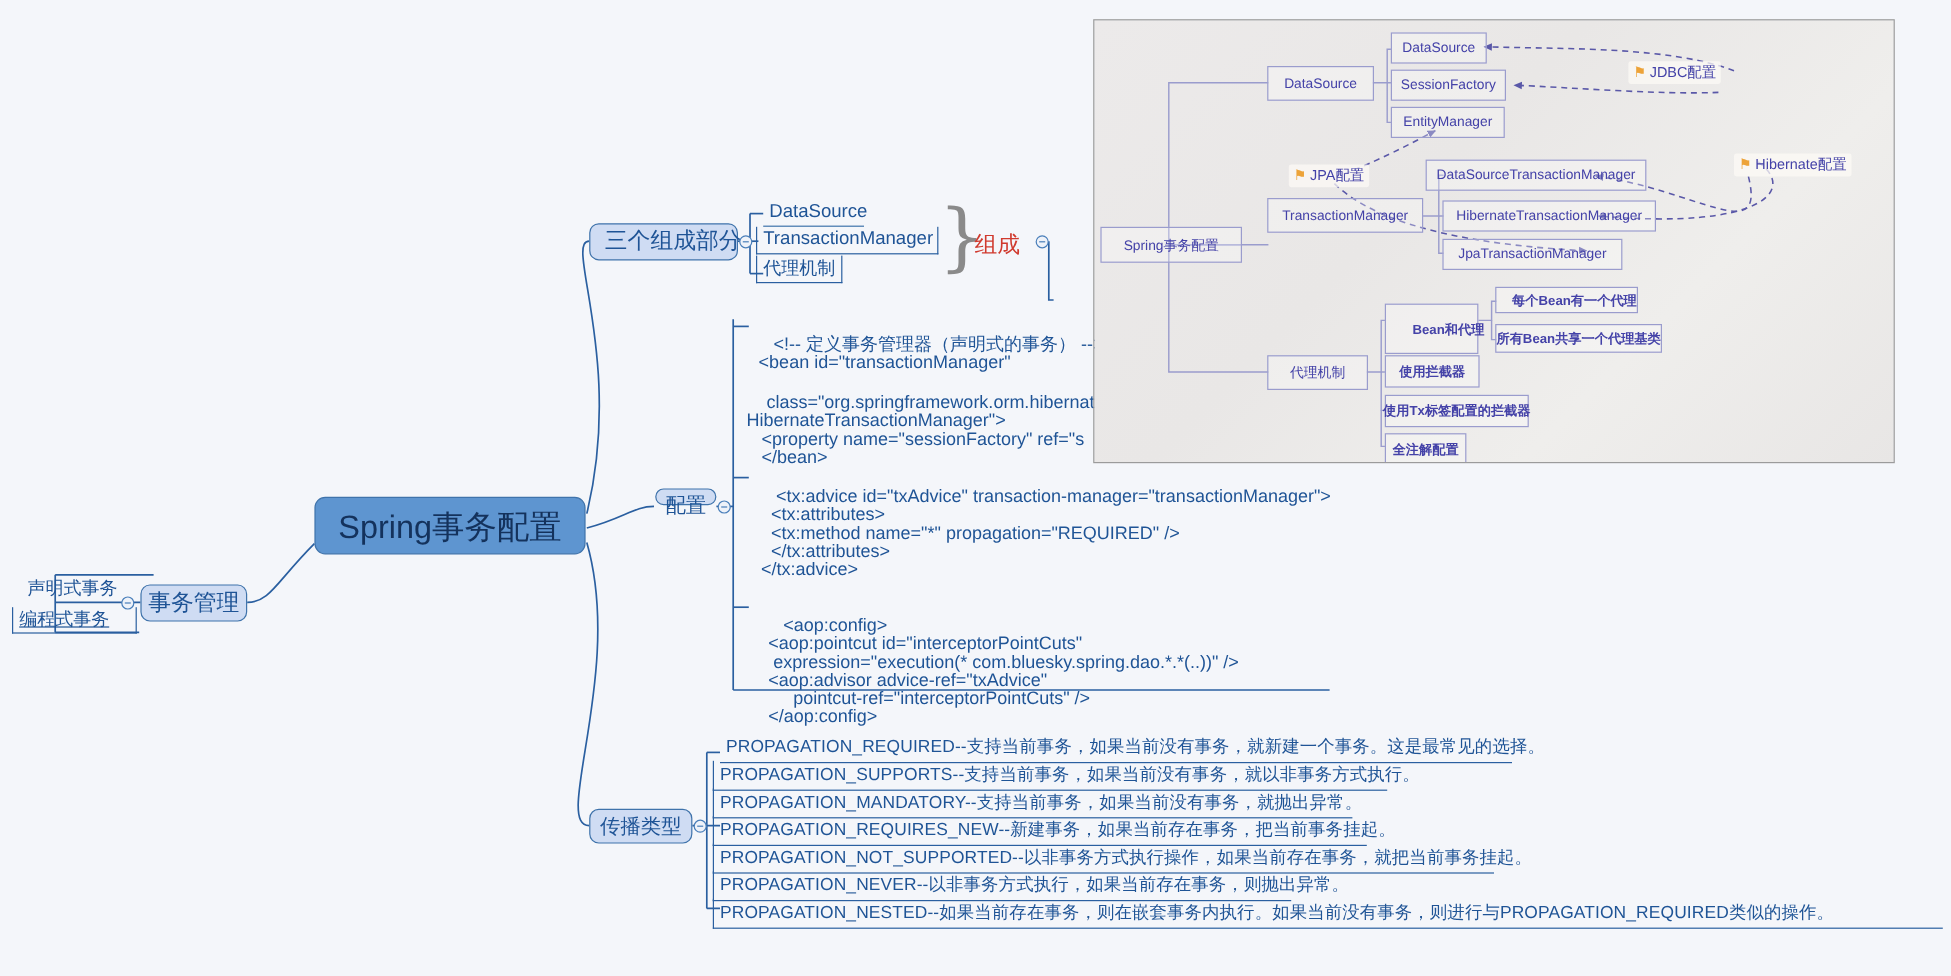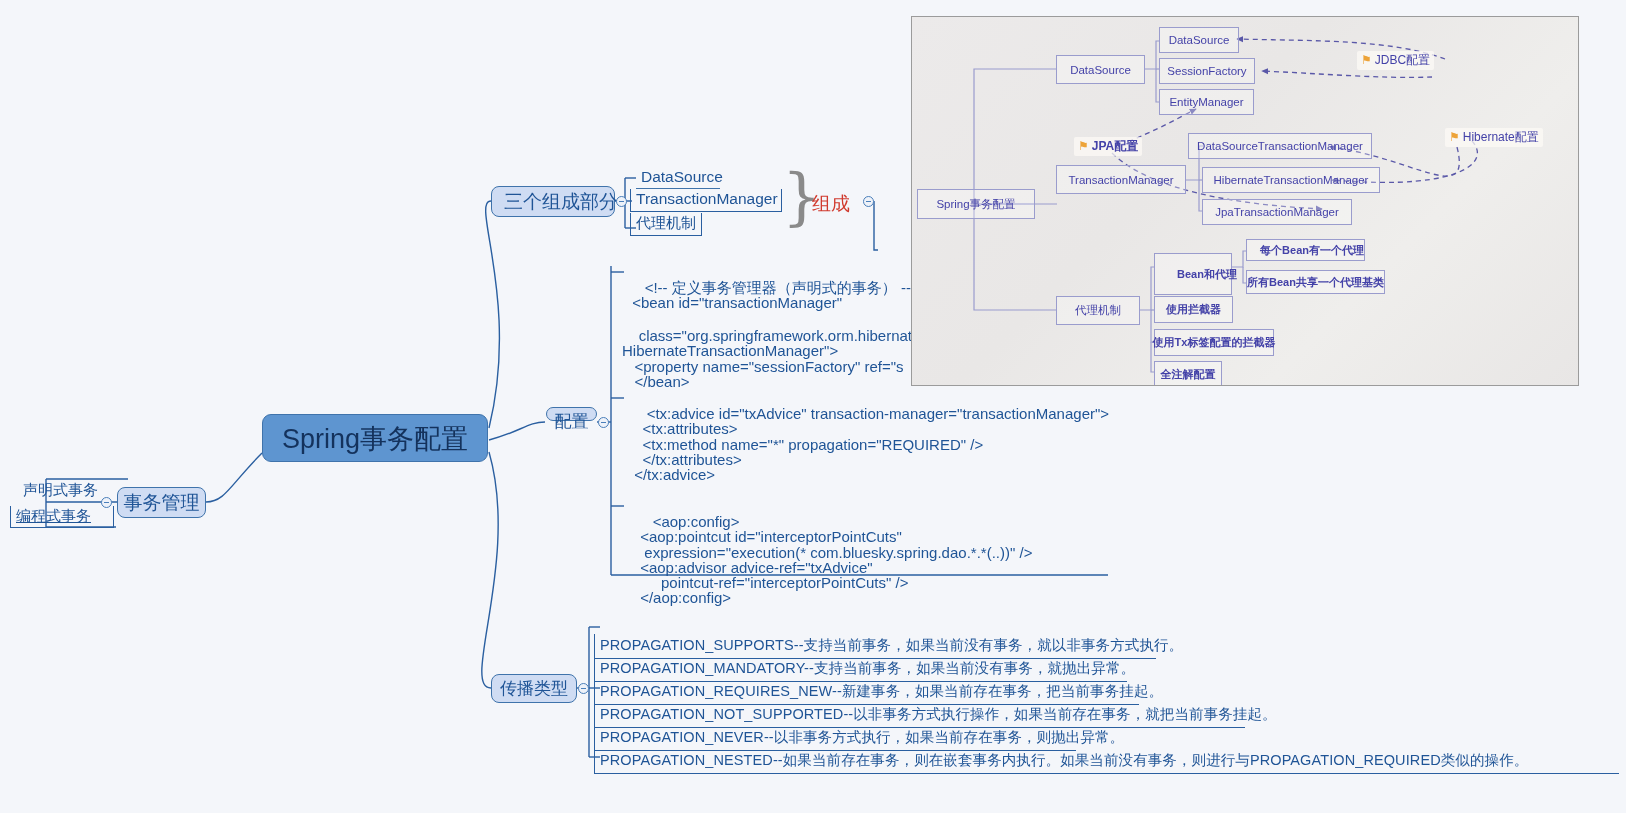--- a/index.html
+++ b/index.html
@@ -199,20 +199,23 @@
  &lt;aop:advisor advice-ref="txAdvice"
       pointcut-ref="interceptorPointCuts" /&gt;
  &lt;/aop:config&gt;</span>
   </div>
 
   <div class="node pill sm" style="left:491px;top:674px;width:86px;height:29px;line-height:27px;">
     <span>传播类型</span>
   </div>
   <div class="toggle" style="left:578px;top:683px;"></div>
 
+  <div class="node prow" style="left:600px;top:611px;width:660px;border-left:none;">
+    <span>PROPAGATION_REQUIRED--支持当前事务，如果当前没有事务，就新建一个事务。这是最常见的选择。</span>
+  </div>
   <div class="node prow" style="left:594px;top:634px;width:562px;border-left:1.2px solid #2a5fa0;">
     <span>PROPAGATION_SUPPORTS--支持当前事务，如果当前没有事务，就以非事务方式执行。</span>
   </div>
   <div class="node prow" style="left:594px;top:657px;width:533px;border-left:1.2px solid #2a5fa0;">
     <span>PROPAGATION_MANDATORY--支持当前事务，如果当前没有事务，就抛出异常。</span>
   </div>
   <div class="node prow" style="left:594px;top:680px;width:545px;border-left:1.2px solid #2a5fa0;">
     <span>PROPAGATION_REQUIRES_NEW--新建事务，如果当前存在事务，把当前事务挂起。</span>
   </div>
   <div class="node prow" style="left:594px;top:703px;width:651px;border-left:1.2px solid #2a5fa0;">
@@ -319,18 +322,18 @@
     <div class="pbox b" style="left:334px;top:253px;width:139px;height:24px;">
       <span>所有Bean共享一个代理基类</span>
     </div>
 
     <div class="pflag" style="left:445px;top:34px;">
       <span class="fg">⚑</span><span>JDBC配置</span>
     </div>
     <div class="pflag" style="left:533px;top:111px;">
       <span class="fg">⚑</span><span>Hibernate配置</span>
     </div>
-    <div class="pflag" style="left:162px;top:120px;font-weight:bold;">
+    <div class="pflag" style="left:162px;top:120px;">
       <span class="fg">⚑</span><span>JPA配置</span>
     </div>
   </div>
 
 </div>
 
 </body></html>

